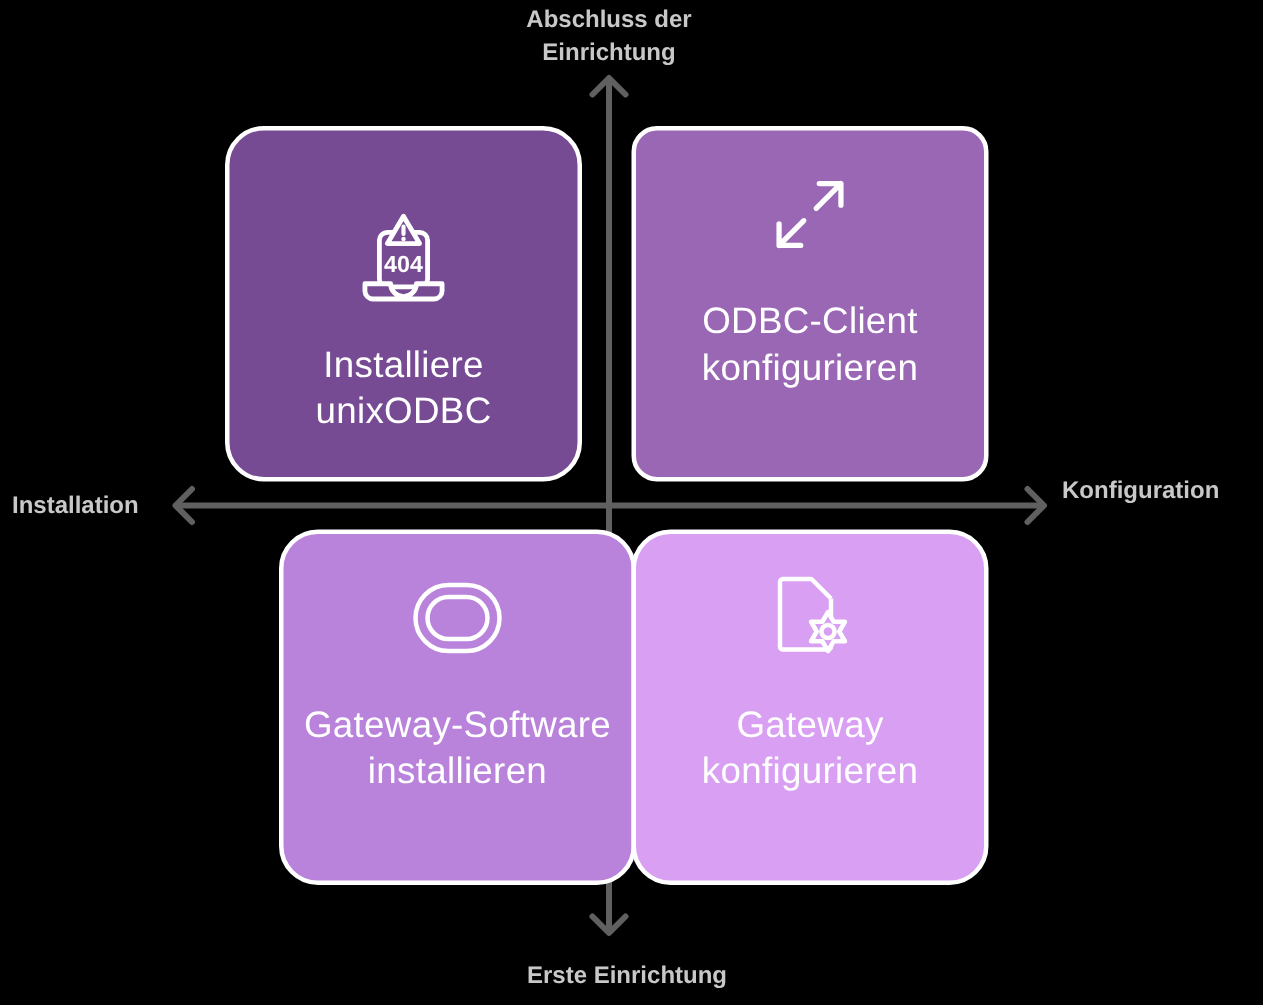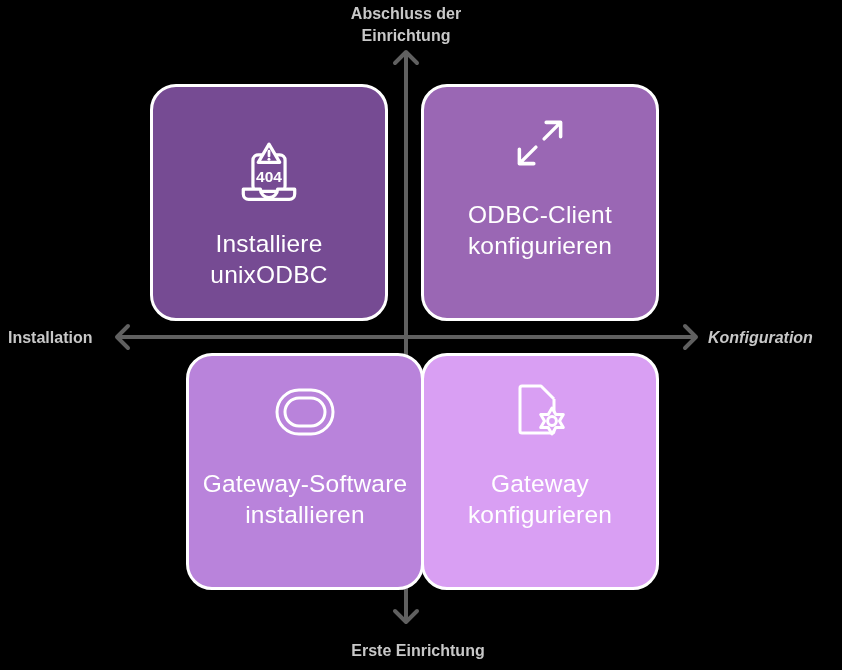--- a/index.html
+++ b/index.html
@@ -74,40 +74,40 @@
       <polyline points="685,326 696,337 685,348"></polyline>
     </g>
   </svg>
 
   <div class="axis-label centered" style="left:406px; top:3px;">
     <span>Abschluss der</span><br>
     <span>Einrichtung</span>
   </div>
   <div class="axis-label centered" style="left:406px; top:640px;margin-left:12px;">Erste Einrichtung</div>
   <div class="axis-label" style="left:8px; top:327px;">Installation</div>
-  <div class="axis-label" style="left:708px; top:327px;font-style:italic;">Konfiguration</div>
+  <div class="axis-label" style="left:708px; top:317px;">Konfiguration</div>
 
   <div class="card card-tl" style="background-color: rgb(118, 75, 147);">
     <div class="card-icon">
       <svg width="70" height="60" viewBox="0 0 64 56">
         <rect class="icon-stroke" x="17" y="12" width="30" height="34" rx="5" stroke-width="3"></rect>
         <path d="M8,44 H24 A8,8 0 0 0 40,44 H56 V48.5 A5,5 0 0 1 51,53.5 H13 A5,5 0 0 1 8,48.5 Z" stroke="#ffffff" stroke-width="3" stroke-linejoin="round" fill="#764B93"></path>
         <text x="32" y="37" text-anchor="middle" fill="#ffffff" font-family="Liberation Sans, sans-serif" font-size="14.5" font-weight="700">404</text>
         <path d="M32,2 L22,19 H42 Z" stroke="#ffffff" stroke-width="3" stroke-linejoin="round" fill="#764B93"></path>
         <line x1="32" y1="8.5" x2="32" y2="13" stroke="#ffffff" stroke-width="2.6" stroke-linecap="round"></line>
         <circle cx="32" cy="16.2" r="1.4" fill="#ffffff"></circle>
       </svg>
     </div>
     <div class="card-title">
       <span>Installiere</span>
       <span>unixODBC</span>
     </div>
   </div>
 
-  <div class="card card-tr" style="background-color: rgb(154, 103, 180);">
+  <div class="card card-tr" style="background-color: rgb(154, 103, 180); border-radius: 17px;">
     <div class="card-icon">
       <svg width="66" height="66" viewBox="0 0 64 64">
         <path class="icon-stroke" stroke-width="3.4" stroke-linecap="round" stroke-linejoin="round" d="M38,12 H52 V26 M52,12 L36,28 M26,52 H12 V38 M12,52 L28,36"></path>
       </svg>
     </div>
     <div class="card-title">
       <span>ODBC-Client</span>
       <span>konfigurieren</span>
     </div>
   </div>

